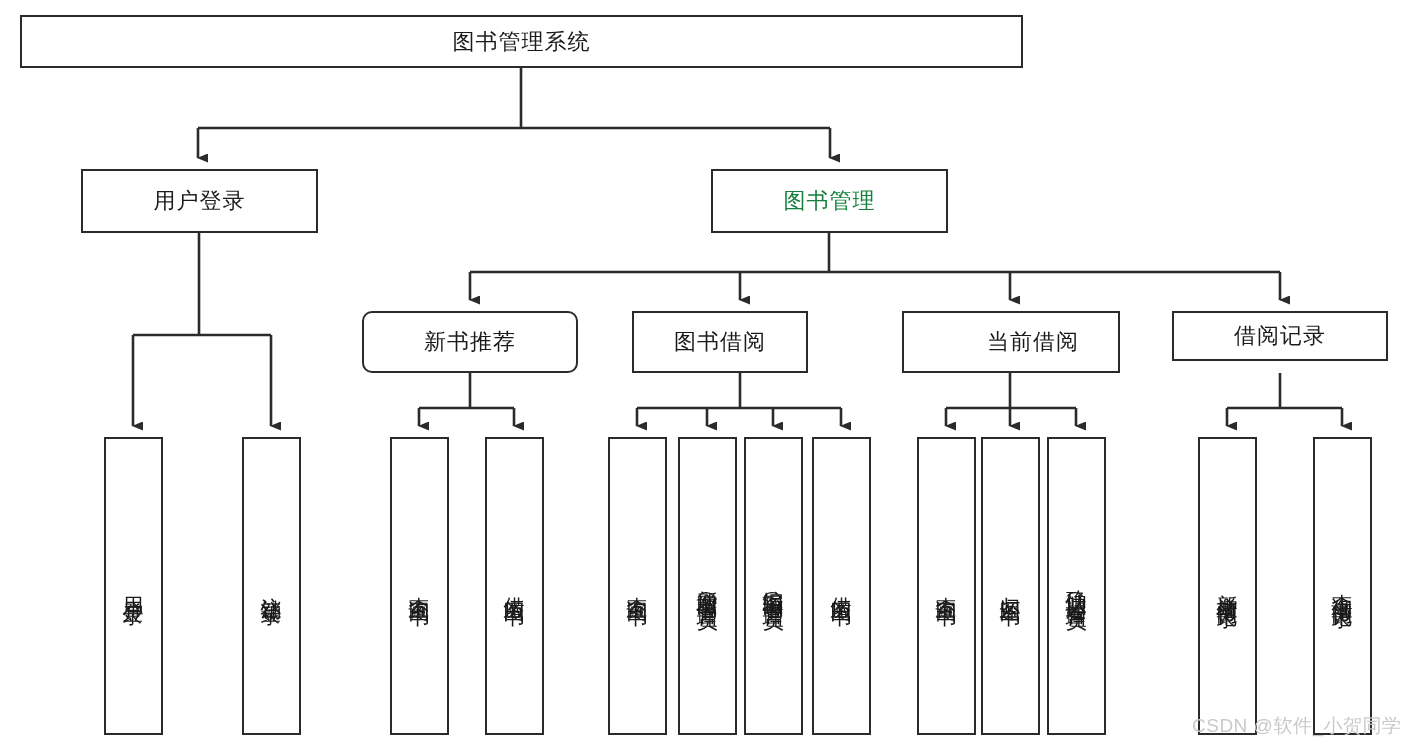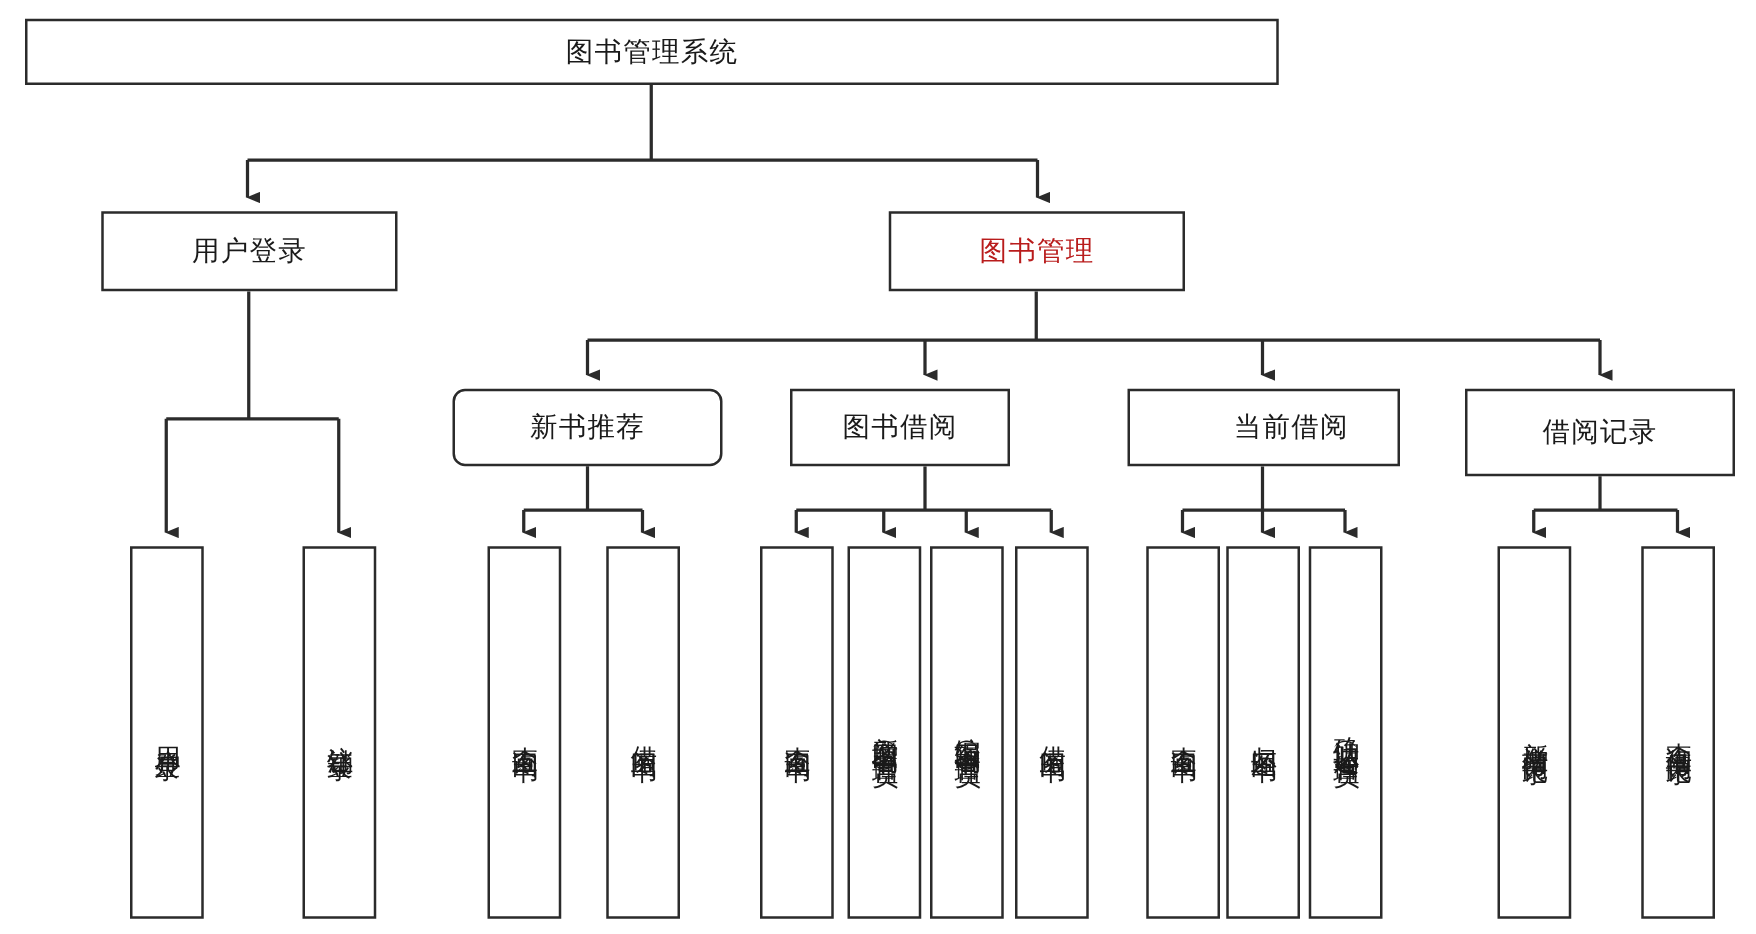--- a/index.html
+++ b/index.html
@@ -128,33 +128,33 @@
       </g>
   </svg>
 
   <div id="node-layer">
       <div class="node horiz" style="left: 20px; top: 15px; width: 1003px; height: 53px; border-color: rgb(43, 43, 43); background: rgb(255, 255, 255); color: rgb(26, 26, 26);">
         <span class="hlabel">图书管理系统</span>
       </div>
       <div class="node horiz" style="left: 81px; top: 169px; width: 237px; height: 64px; border-color: rgb(43, 43, 43); background: rgb(255, 255, 255); color: rgb(26, 26, 26);">
         <span class="hlabel">用户登录</span>
       </div>
-      <div class="node horiz" style="left: 711px; top: 169px; width: 237px; height: 64px; border-color: rgb(43, 43, 43); background: rgb(255, 255, 255); color: #b91c1c;">
+      <div class="node horiz" style="left: 711px; top: 169px; width: 237px; height: 64px; border-color: rgb(43, 43, 43); background: rgb(255, 255, 255); color: #15803d;">
         <span class="hlabel">图书管理</span>
       </div>
       <div class="node horiz" style="left: 362px; top: 311px; width: 216px; height: 62px; border-color: rgb(43, 43, 43); background: rgb(255, 255, 255); color: rgb(26, 26, 26); border-radius: 10px;">
         <span class="hlabel">新书推荐</span>
       </div>
       <div class="node horiz" style="left: 632px; top: 311px; width: 176px; height: 62px; border-color: rgb(43, 43, 43); background: rgb(255, 255, 255); color: rgb(26, 26, 26);">
         <span class="hlabel">图书借阅</span>
       </div>
       <div class="node horiz" style="left: 902px; top: 311px; width: 218px; height: 62px; border-color: rgb(43, 43, 43); background: rgb(255, 255, 255); color: rgb(26, 26, 26); padding-left: 44px;">
         <span class="hlabel">当前借阅</span>
       </div>
-      <div class="node horiz" style="left: 1172px; top: 311px; width: 216px; height: 70px; border-color: rgb(43, 43, 43); background: rgb(255, 255, 255); color: rgb(26, 26, 26);">
+      <div class="node horiz" style="left: 1172px; top: 311px; width: 216px; height: 50px; border-color: rgb(43, 43, 43); background: rgb(255, 255, 255); color: rgb(26, 26, 26);">
         <span class="hlabel">借阅记录</span>
       </div>
       <div class="node vert" style="left: 104px; top: 437px; width: 59px; height: 298px; border-color: rgb(43, 43, 43); background: rgb(255, 255, 255); color: rgb(26, 26, 26);">
         <span class="vlabel">用户登录</span>
       </div>
       <div class="node vert" style="left: 242px; top: 437px; width: 59px; height: 298px; border-color: rgb(43, 43, 43); background: rgb(255, 255, 255); color: rgb(26, 26, 26);">
         <span class="vlabel">注销登录</span>
       </div>
       <div class="node vert" style="left: 390px; top: 437px; width: 59px; height: 298px; border-color: rgb(43, 43, 43); background: rgb(255, 255, 255); color: rgb(26, 26, 26);">
         <span class="vlabel">查询图书</span>
@@ -184,14 +184,15 @@
         <span class="vlabel">确认归还（管理员）</span>
       </div>
       <div class="node vert" style="left: 1198px; top: 437px; width: 59px; height: 298px; border-color: rgb(43, 43, 43); background: rgb(255, 255, 255); color: rgb(26, 26, 26);">
         <span class="vlabel">新增借阅记录</span>
       </div>
       <div class="node vert" style="left: 1313px; top: 437px; width: 59px; height: 298px; border-color: rgb(43, 43, 43); background: rgb(255, 255, 255); color: rgb(26, 26, 26);">
         <span class="vlabel">查询借阅记录</span>
       </div>
     </div>
 
+  <div class="watermark">CSDN @软件_小贺同学</div>
 
 </div>
 
 </body></html>

